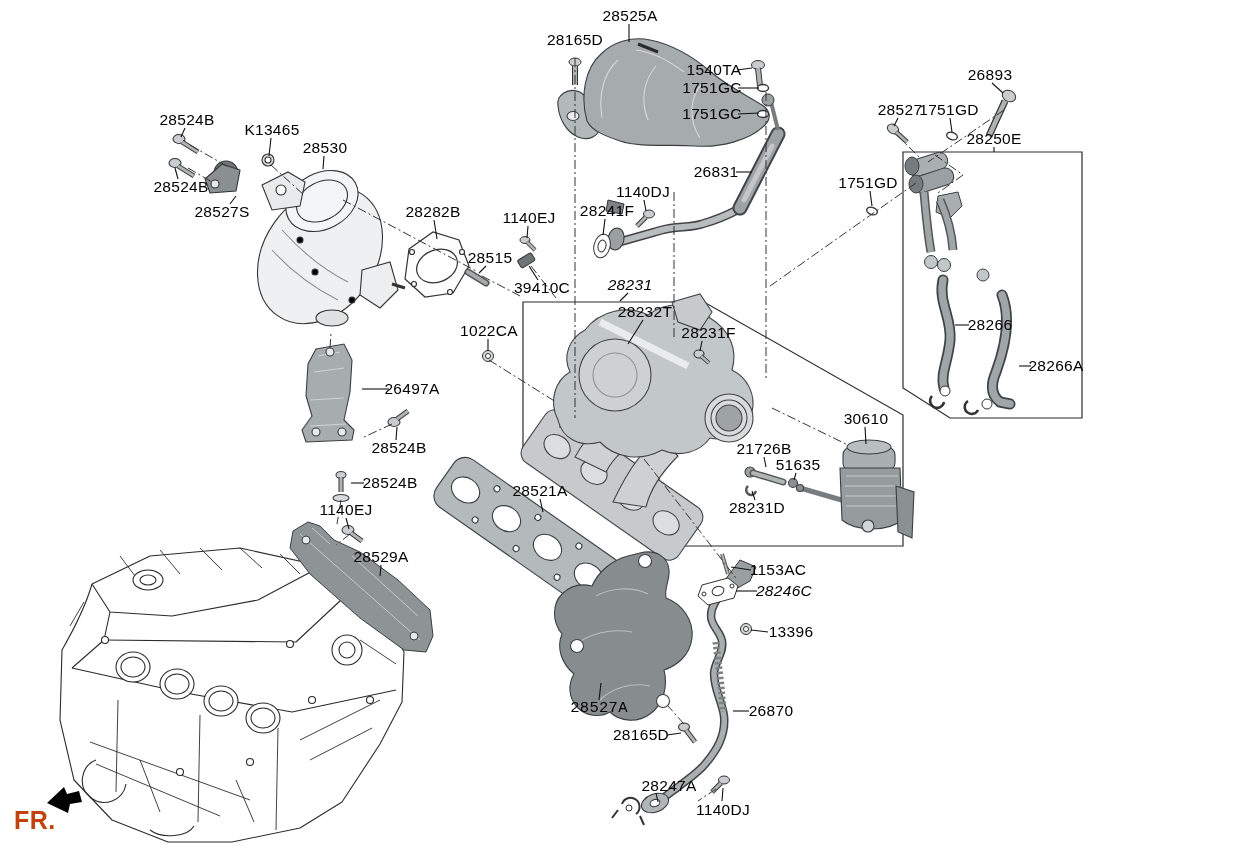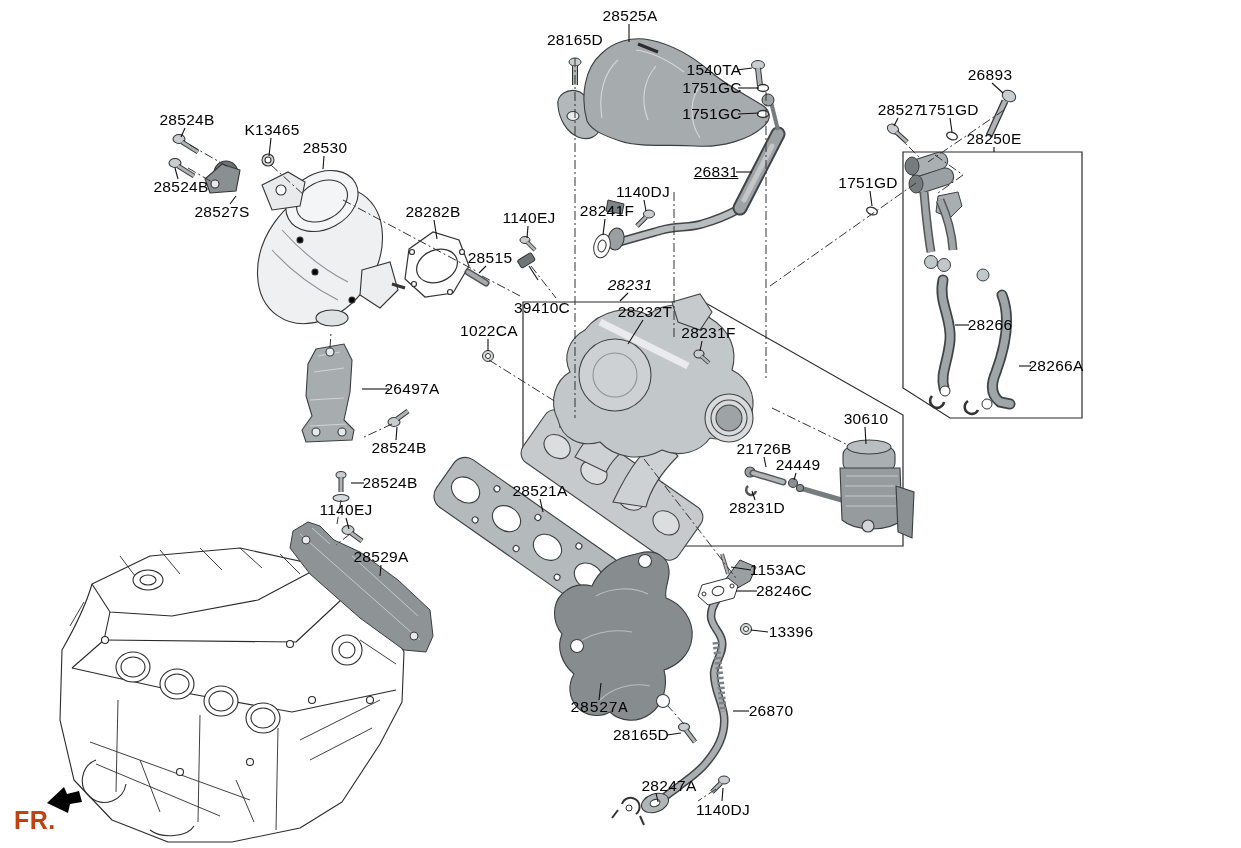--- a/index.html
+++ b/index.html
@@ -422,55 +422,55 @@
 
   <polygon fill="#000" points="47,803 64,787 67,794 79,791 82,802 70,804 68,813"></polygon>
 </svg>
 
 <div id="labels-layer">
       <div class="part-label" style="left: 630px; top: 16px;">28525A</div>
       <div class="part-label" style="left: 575px; top: 40px;">28165D</div>
       <div class="part-label" style="left: 714px; top: 70px;">1540TA</div>
       <div class="part-label" style="left: 712px; top: 88px;">1751GC</div>
       <div class="part-label" style="left: 712px; top: 114px;">1751GC</div>
-      <div class="part-label" style="left: 716px; top: 172px; text-decoration: underline;">26831</div>
+      <div class="part-label" style="left: 716px; top: 172px;">26831</div>
       <div class="part-label" style="left: 990px; top: 75px;">26893</div>
       <div class="part-label" style="left: 900px; top: 110px;">28527</div>
       <div class="part-label" style="left: 949px; top: 110px;">1751GD</div>
       <div class="part-label" style="left: 994px; top: 139px;">28250E</div>
       <div class="part-label" style="left: 868px; top: 183px;">1751GD</div>
       <div class="part-label" style="left: 187px; top: 120px;">28524B</div>
       <div class="part-label" style="left: 272px; top: 130px;">K13465</div>
       <div class="part-label" style="left: 325px; top: 148px;">28530</div>
       <div class="part-label" style="left: 181px; top: 187px;">28524B</div>
       <div class="part-label" style="left: 222px; top: 212px;">28527S</div>
       <div class="part-label" style="left: 433px; top: 212px;">28282B</div>
       <div class="part-label" style="left: 529px; top: 218px;">1140EJ</div>
       <div class="part-label" style="left: 607px; top: 211px;">28241F</div>
       <div class="part-label" style="left: 643px; top: 192px;">1140DJ</div>
       <div class="part-label" style="left: 490px; top: 258px;">28515</div>
-      <div class="part-label" style="left: 542px; top: 288px; margin-top: 20px;">39410C</div>
+      <div class="part-label" style="left: 542px; top: 288px;">39410C</div>
       <div class="part-label" style="left: 630px; top: 285px; font-style: italic;">28231</div>
       <div class="part-label" style="left: 645px; top: 312px;">28232T</div>
       <div class="part-label" style="left: 703px; top: 333px; padding-left: 11px;">28231F</div>
       <div class="part-label" style="left: 489px; top: 331px;">1022CA</div>
       <div class="part-label" style="left: 412px; top: 389px;">26497A</div>
       <div class="part-label" style="left: 399px; top: 448px;">28524B</div>
       <div class="part-label" style="left: 390px; top: 483px;">28524B</div>
       <div class="part-label" style="left: 346px; top: 510px;">1140EJ</div>
       <div class="part-label" style="left: 381px; top: 557px;">28529A</div>
       <div class="part-label" style="left: 540px; top: 491px;">28521A</div>
       <div class="part-label" style="left: 764px; top: 449px;">21726B</div>
-      <div class="part-label" style="left: 798px; top: 465px;">24449</div>
+      <div class="part-label" style="left: 798px; top: 465px;">51635</div>
       <div class="part-label" style="left: 757px; top: 508px;">28231D</div>
       <div class="part-label" style="left: 866px; top: 419px;">30610</div>
       <div class="part-label" style="left: 990px; top: 325px;">28266</div>
       <div class="part-label" style="left: 1056px; top: 366px;">28266A</div>
       <div class="part-label" style="left: 778px; top: 570px;">1153AC</div>
-      <div class="part-label" style="left: 784px; top: 591px;">28246C</div>
+      <div class="part-label" style="left: 784px; top: 591px; font-style: italic;">28246C</div>
       <div class="part-label" style="left: 791px; top: 632px;">13396</div>
       <div class="part-label" style="left: 599px; top: 708px; font-family: Liberation Mono, monospace;">28527A</div>
       <div class="part-label" style="left: 641px; top: 735px;">28165D</div>
       <div class="part-label" style="left: 771px; top: 711px;">26870</div>
       <div class="part-label" style="left: 656px; top: 786px; margin-left: 13px;">28247A</div>
       <div class="part-label" style="left: 723px; top: 810px;">1140DJ</div>
     </div>
 
 <div id="fr-label">FR.</div>
 

